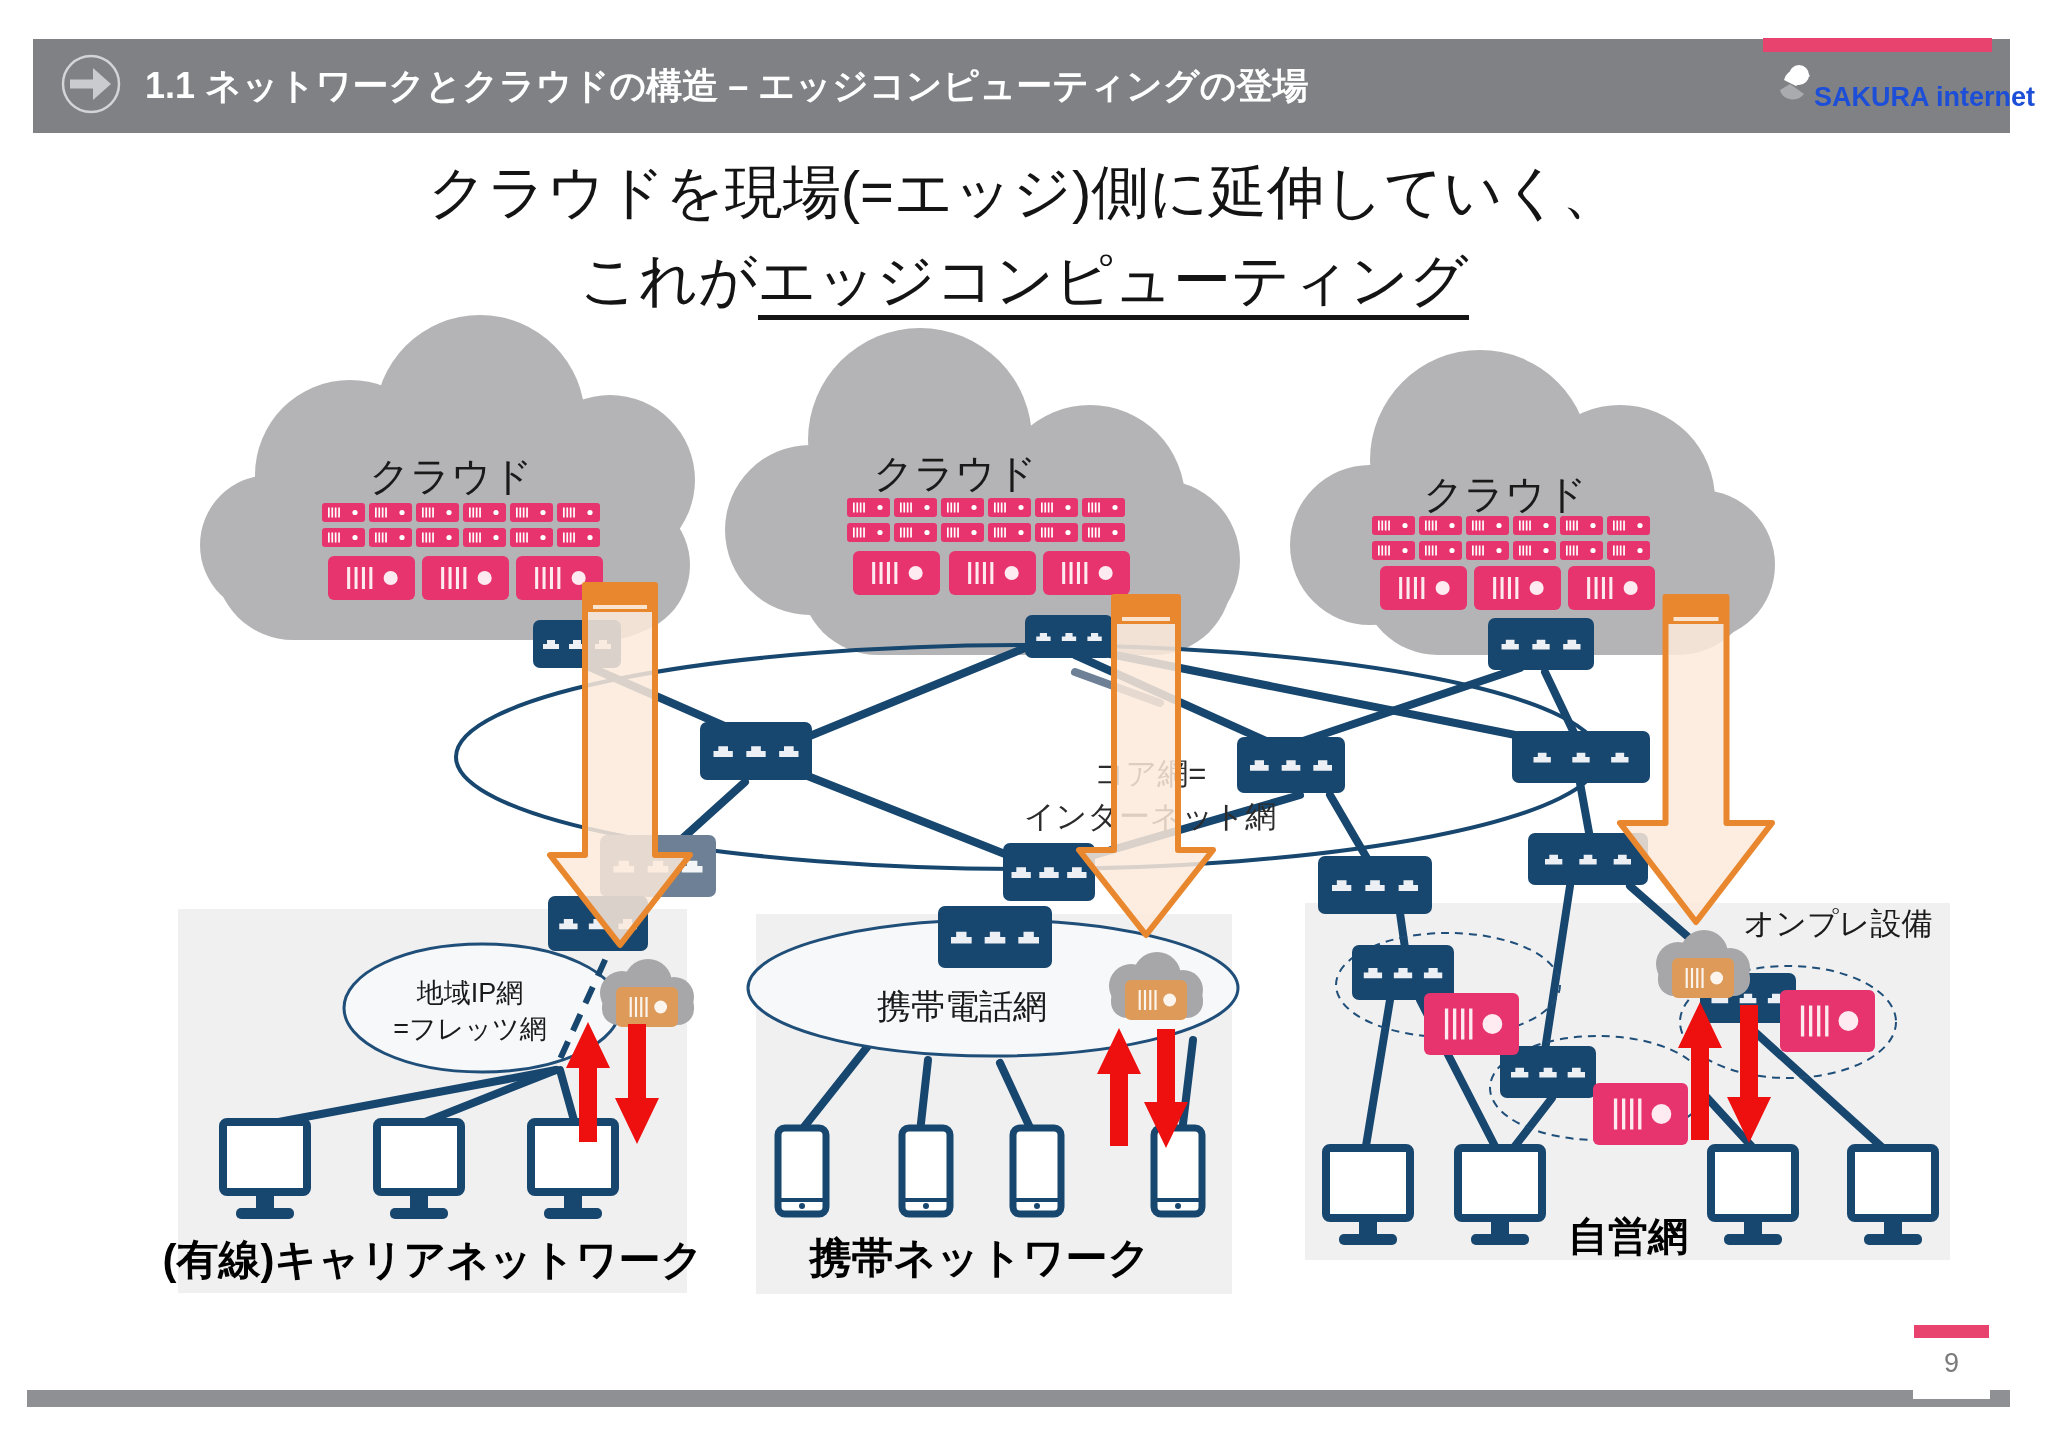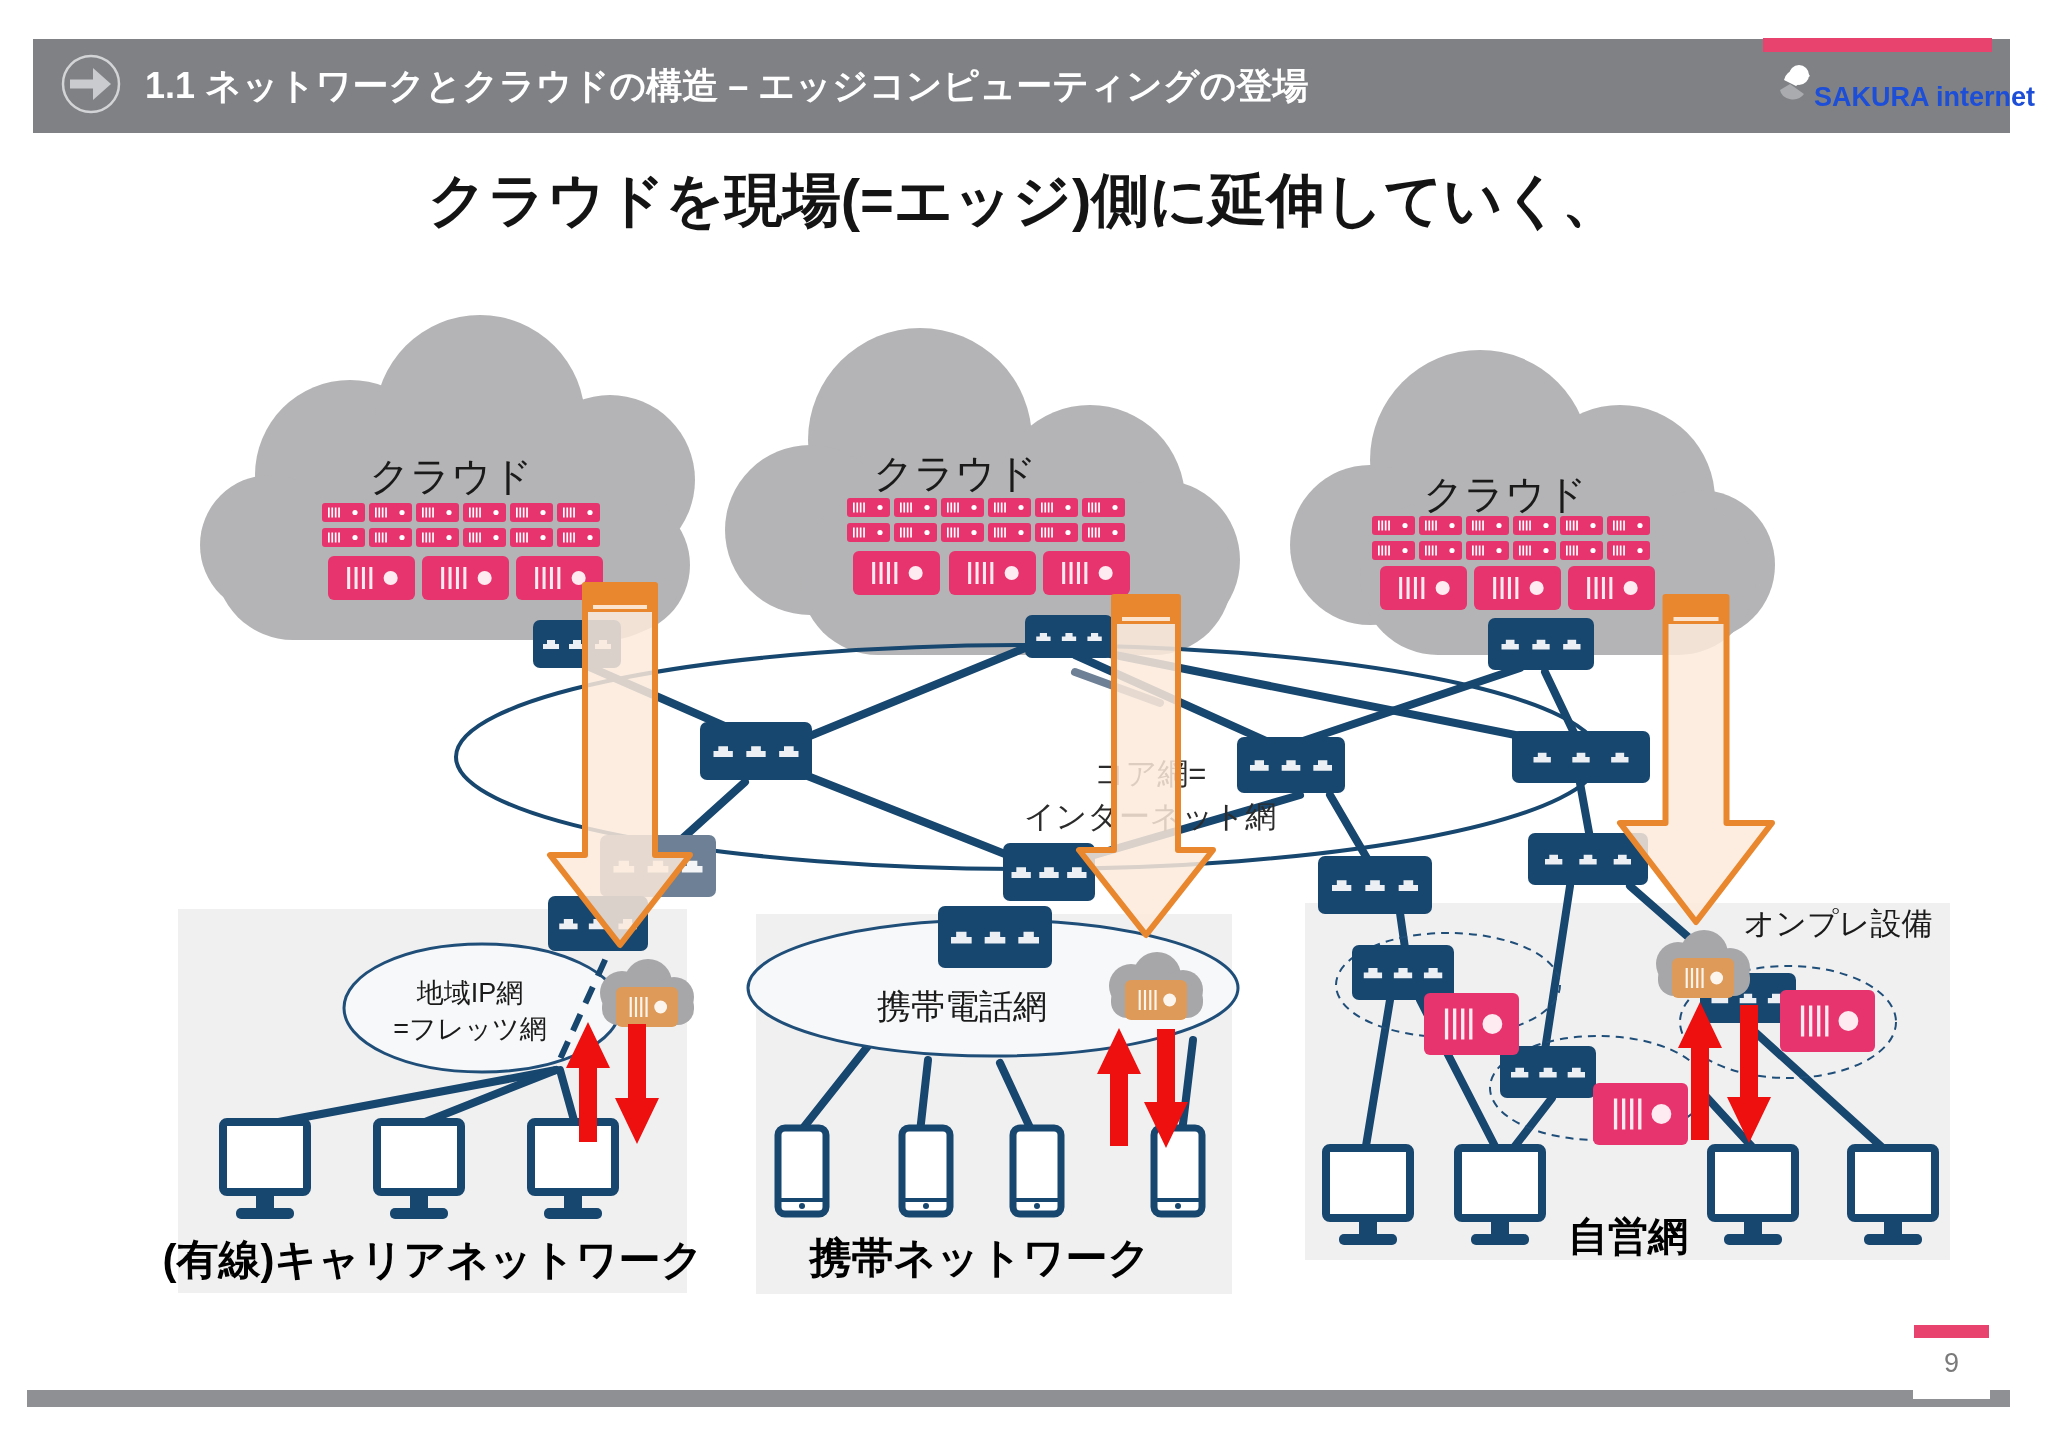--- a/index.html
+++ b/index.html
@@ -8,22 +8,22 @@
   
   .header-bar{position:absolute;left:33px;top:39px;width:1977px;height:94px;background:#7f8184;}
   .header-icon{position:absolute;left:61px;top:54px;width:60px;height:60px;}
   .header-title{position:absolute;left:145px;top:39px;height:94px;line-height:94px;
                 color:#ffffff;font-size:36px;font-weight:bold;white-space:nowrap;}
   .brand-accent{position:absolute;left:1763px;top:38px;width:229px;height:14px;background:#e8436f;}
   .brand-box{position:absolute;left:1750px;top:52px;width:260px;height:81px;}
   .brand-name{position:absolute;left:64px;top:30px;color:#1d4ed8;font-size:27px;font-weight:bold;white-space:nowrap;}
   .brand-logo{position:absolute;left:26px;top:12px;width:40px;height:44px;}
   
-  .main-title{position:absolute;top:156px;left:0;width:2048px;text-align:center;
-              font-size:58px;line-height:88px;color:#141414;font-weight:700;letter-spacing:0px;}
+  .main-title{position:absolute;top:148px;left:0;width:2048px;text-align:center;
+              font-size:58px;line-height:88px;color:#141414;font-weight:400;letter-spacing:0px;}
   .main-title .u{border-bottom:5px solid #141414;padding-bottom:3px;}
   
   #diagram{position:absolute;left:0;top:0;width:2048px;height:1448px;}
   text.cloud-label{font-size:40px;fill:#1a1a1a;}
   text.core-label{font-size:31px;fill:#2b2b2b;}
   text.ellipse-label{font-size:27px;fill:#1a1a1a;}
   text.ellipse-label-big{font-size:34px;fill:#1a1a1a;}
   text.onprem-label{font-size:31px;fill:#1a1a1a;}
   text.caption{font-size:42px;font-weight:bold;fill:#000000;}
   text.caption-sm{font-size:40px;font-weight:bold;fill:#000000;}
@@ -49,20 +49,21 @@
   <svg class="brand-logo" viewBox="0 0 40 44">
     <path d="M 8 16 A 14 13 0 0 1 34 12 L 20 22 Z" fill="#ffffff"></path>
     <circle cx="23" cy="11" r="10" fill="#ffffff"></circle>
     <path d="M 4 26 A 13 11 0 0 0 28 30 L 14 20 Z" fill="#a9abae"></path>
   </svg>
   <div class="brand-name">SAKURA internet</div>
 </div>
 
 <div class="main-title">
   <div>クラウドを現場(=エッジ)側に延伸していく、</div>
+  <div><span>これが</span><span class="u">エッジコンピューティング</span></div>
 </div>
 
 <svg id="diagram" viewBox="0 0 2048 1448">
   <g id="layer-sections">
       <rect x="178" y="909" width="509" height="384" fill="#f0f0f1"></rect>
       <rect x="756" y="914" width="476" height="380" fill="#f0f0f1"></rect>
       <rect x="1305" y="903" width="645" height="357" fill="#f0f0f1"></rect>
     </g>
   <g id="layer-clouds">
       <g>

